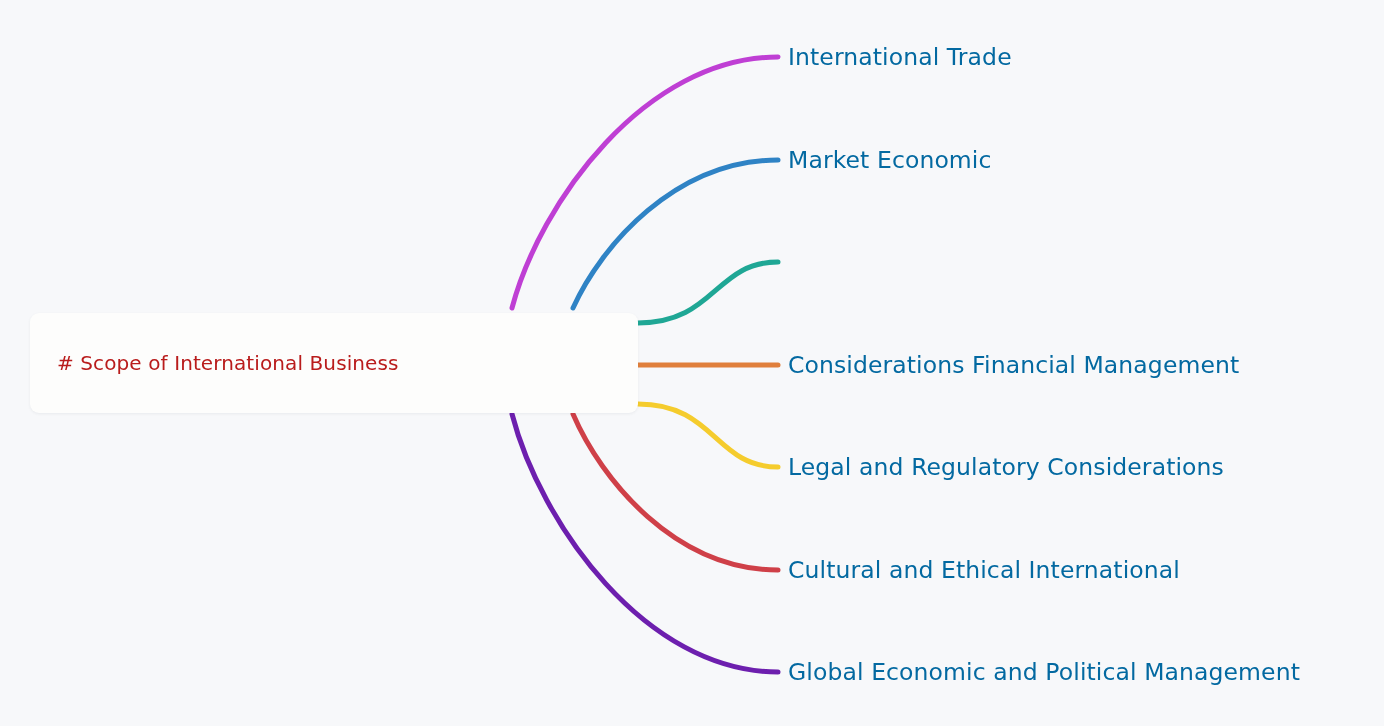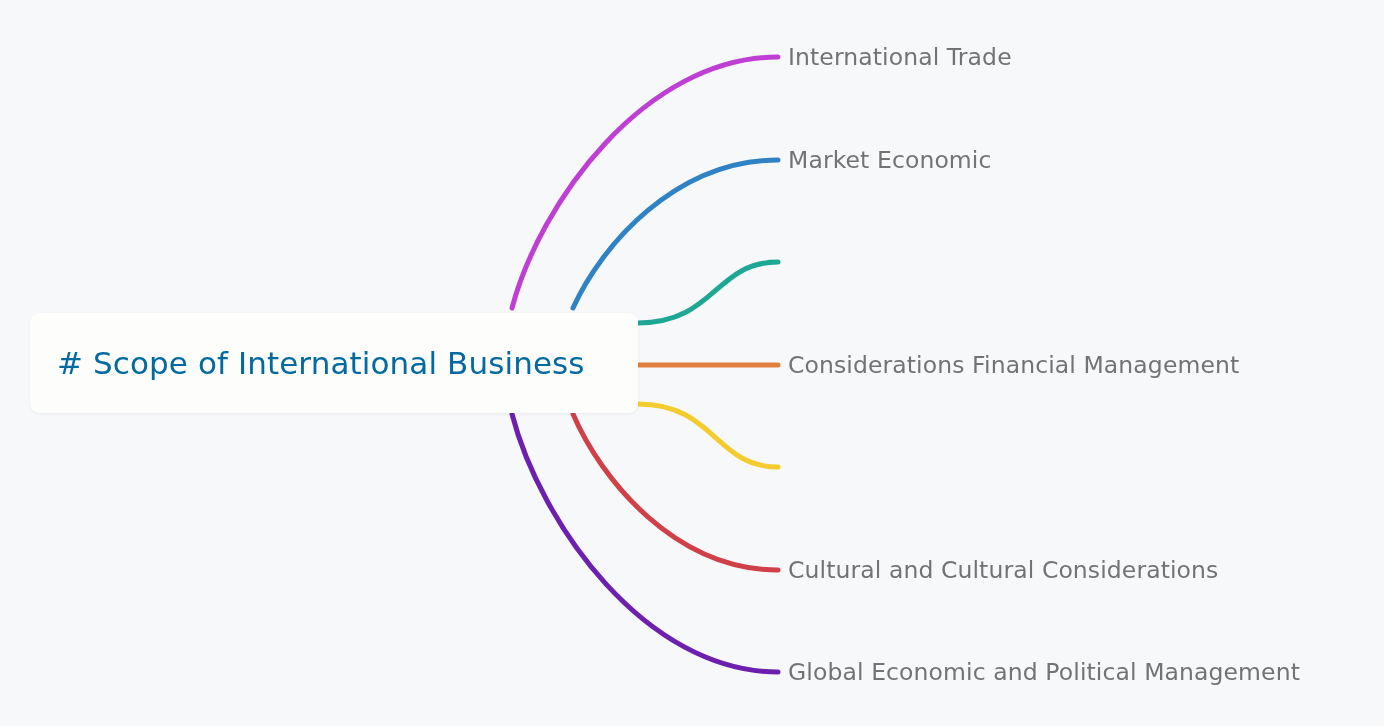--- a/index.html
+++ b/index.html
@@ -33,31 +33,31 @@
     height: 100px;
     background: #fdfdfc;
     border-radius: 9px;
     box-shadow: 0 1px 3px rgba(40,50,70,0.07);
     display: flex;
     align-items: center;
     z-index: 3;
   }
   #central-node-label {
     padding-left: 27px;
-    font-size: 31px;
+    font-size: 20px;
     line-height: 1.1;
-    color: #0369a1;
+    color: #b91c1c;
     letter-spacing: 0.1px;
     white-space: nowrap;
   }
   .branch-label {
     position: absolute;
     left: 788px;
     font-size: 23.5px;
-    color: #737373;
+    color: #0369a1;
     white-space: nowrap;
     transform: translateY(-50%);
     letter-spacing: 0.1px;
     z-index: 2;
   }
 </style>
 </head>
 <body>
 
 <div id="mindmap-root">
@@ -72,16 +72,17 @@
       <path d="M 512 414 C 540 522.36, 645 672, 778 672" fill="none" stroke="#6d1fae" stroke-width="5" stroke-linecap="round"></path>
     </svg>
 
   <div id="central-node">
     <div id="central-node-label"># Scope of International Business</div>
   </div>
 
   <div class="branch-label" style="top:57px">International Trade</div>
   <div class="branch-label" style="top:160px">Market Economic</div>
   <div class="branch-label" style="top:365px">Considerations Financial Management</div>
-  <div class="branch-label" style="top:570px">Cultural and Cultural Considerations</div>
+  <div class="branch-label" style="top:467px">Legal and Regulatory Considerations</div>
+  <div class="branch-label" style="top:570px">Cultural and Ethical International</div>
   <div class="branch-label" style="top:672px">Global Economic and Political Management</div>
 
 </div>
 
 </body></html>

